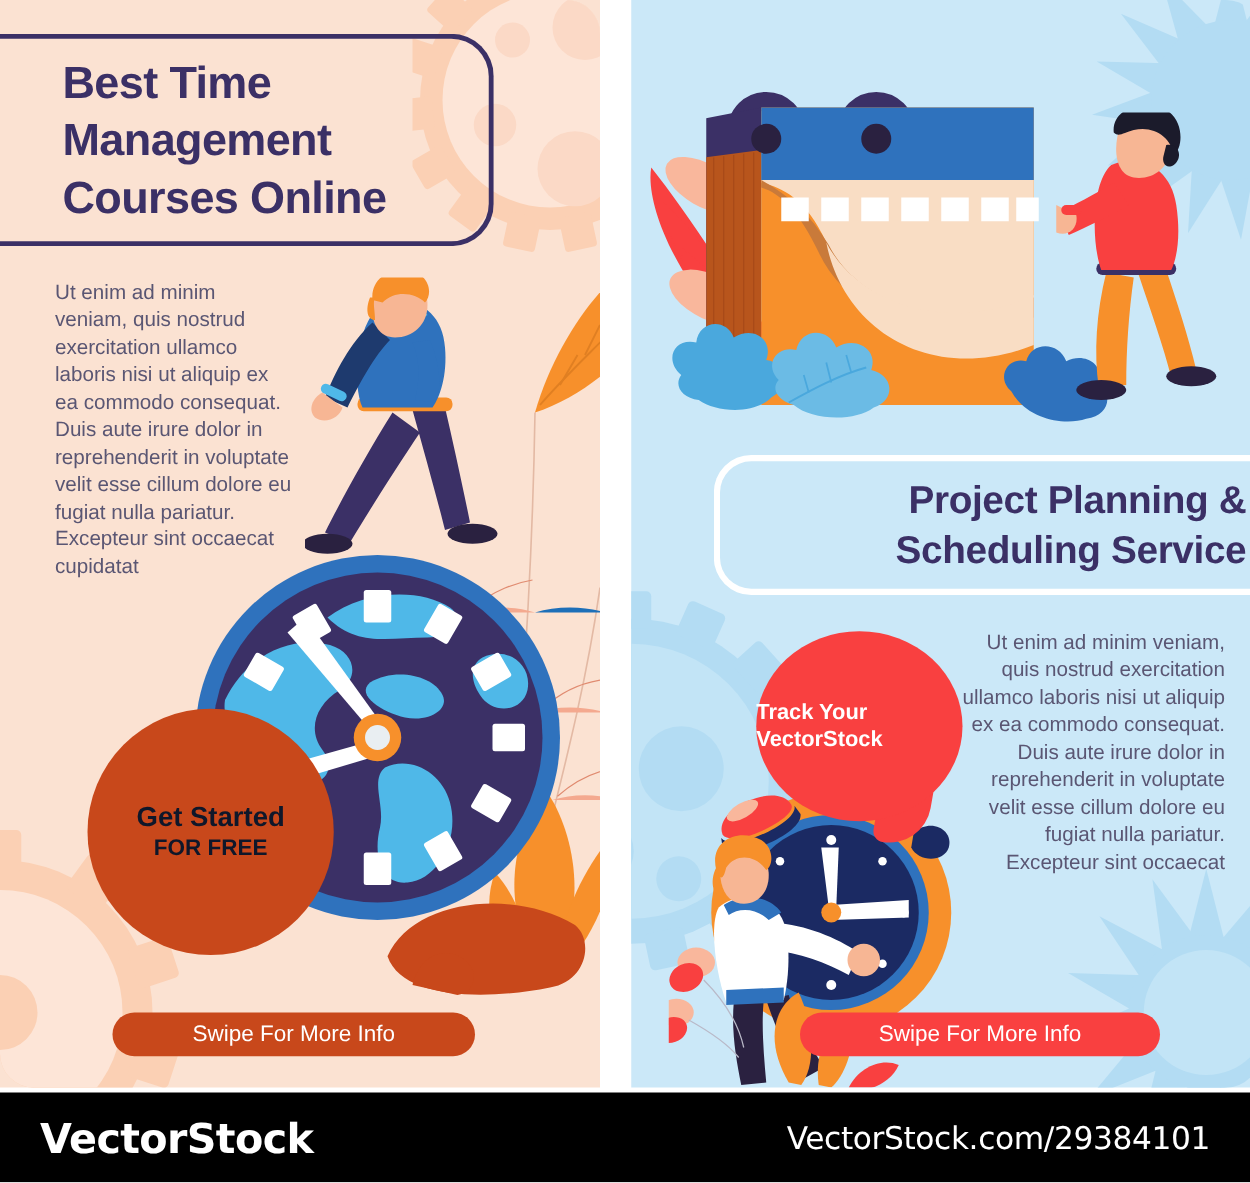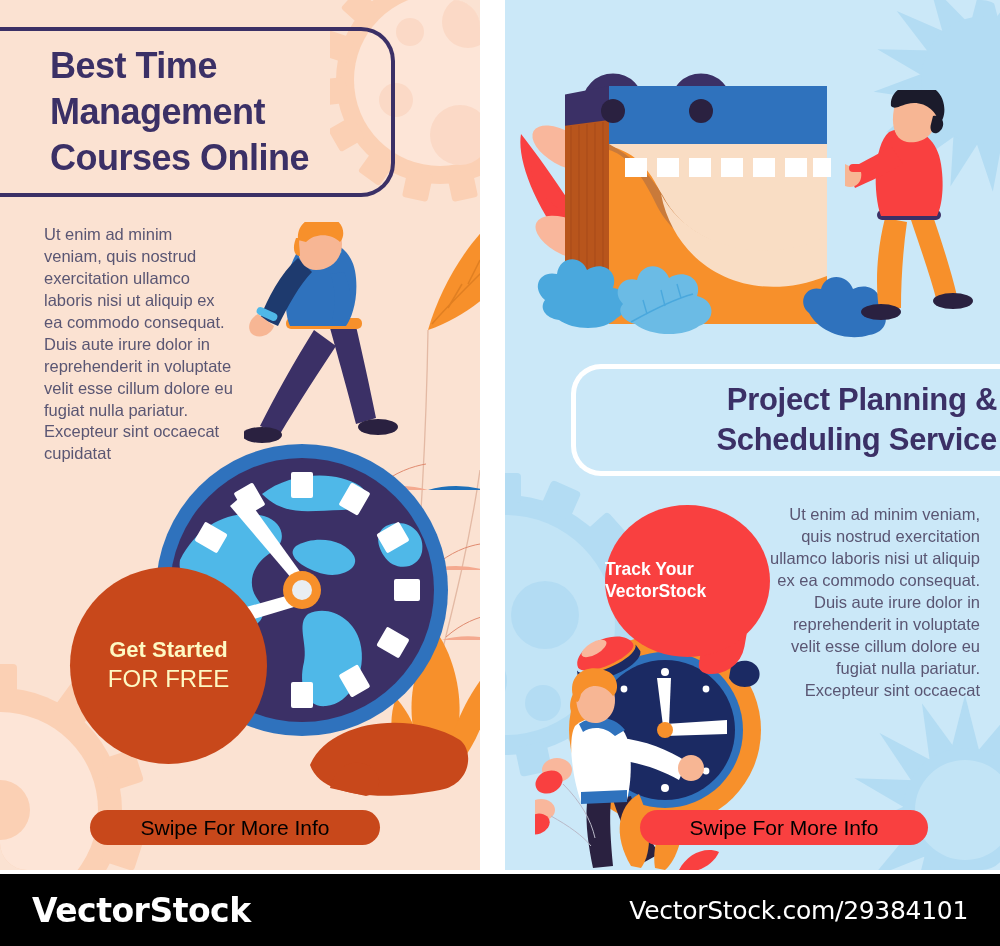--- a/index.html
+++ b/index.html
@@ -50,44 +50,44 @@
     position: absolute; right: 28px; top: 504px; width: 215px;
     font-size: 16.5px; line-height: 1.33; color: #5a5673;
     text-align: right; z-index: 6;
   }
 
   
   #cta-circle-left {
     position: absolute; left: 70px; top: 567px; width: 197px; height: 197px;
     border-radius: 50%; background: #c8481b;
     display: flex; flex-direction: column; align-items: center; justify-content: center;
-    z-index: 8; color: #fef9c3;
+    z-index: 8; color: #0f172a;
   }
   #cta-circle-left .l1 { font-size: 22px; font-weight: bold; line-height: 1.22; }
-  #cta-circle-left .l2 { font-size: 24px; font-weight: normal; line-height: 1.22; }
+  #cta-circle-left .l2 { font-size: 18px; font-weight: bold; line-height: 1.22; }
 
   
   #cta-bubble-right {
     position: absolute; left: 100px; top: 505px; width: 165px; height: 152px;
     border-radius: 50%; background: #f94040;
     display: flex; flex-direction: column; align-items: flex-start; justify-content: center;
     z-index: 8; color: #fff; text-align: center;
   }
   #cta-bubble-right .l1, #cta-bubble-right .l2 { font-size: 17.5px; font-weight: bold; line-height: 1.24; }
   #bubble-tail {
     position: absolute; left: 196px; top: 630px; width: 42px; height: 46px;
     background: #f94040; z-index: 7;
     border-radius: 0 0 38px 10px; transform: rotate(10deg);
   }
 
   
   .swipe-btn {
     position: absolute; height: 35px; border-radius: 18px;
     display: flex; align-items: center; justify-content: center;
-    color: #000000; font-size: 21px; z-index: 9;
+    color: #ffffff; font-size: 18px; z-index: 9;
   }
   #swipe-left  { left: 90px;  top: 810px; width: 290px; background: #c8481b; }
   #swipe-right { left: 135px; top: 810px; width: 288px; background: #f94040; }
 
   
   #footer {
     position: absolute; left: 0; top: 874px; width: 1000px; height: 72px;
     background: #000000; display: flex; align-items: center;
     justify-content: space-between; padding: 0 32px;
   }

